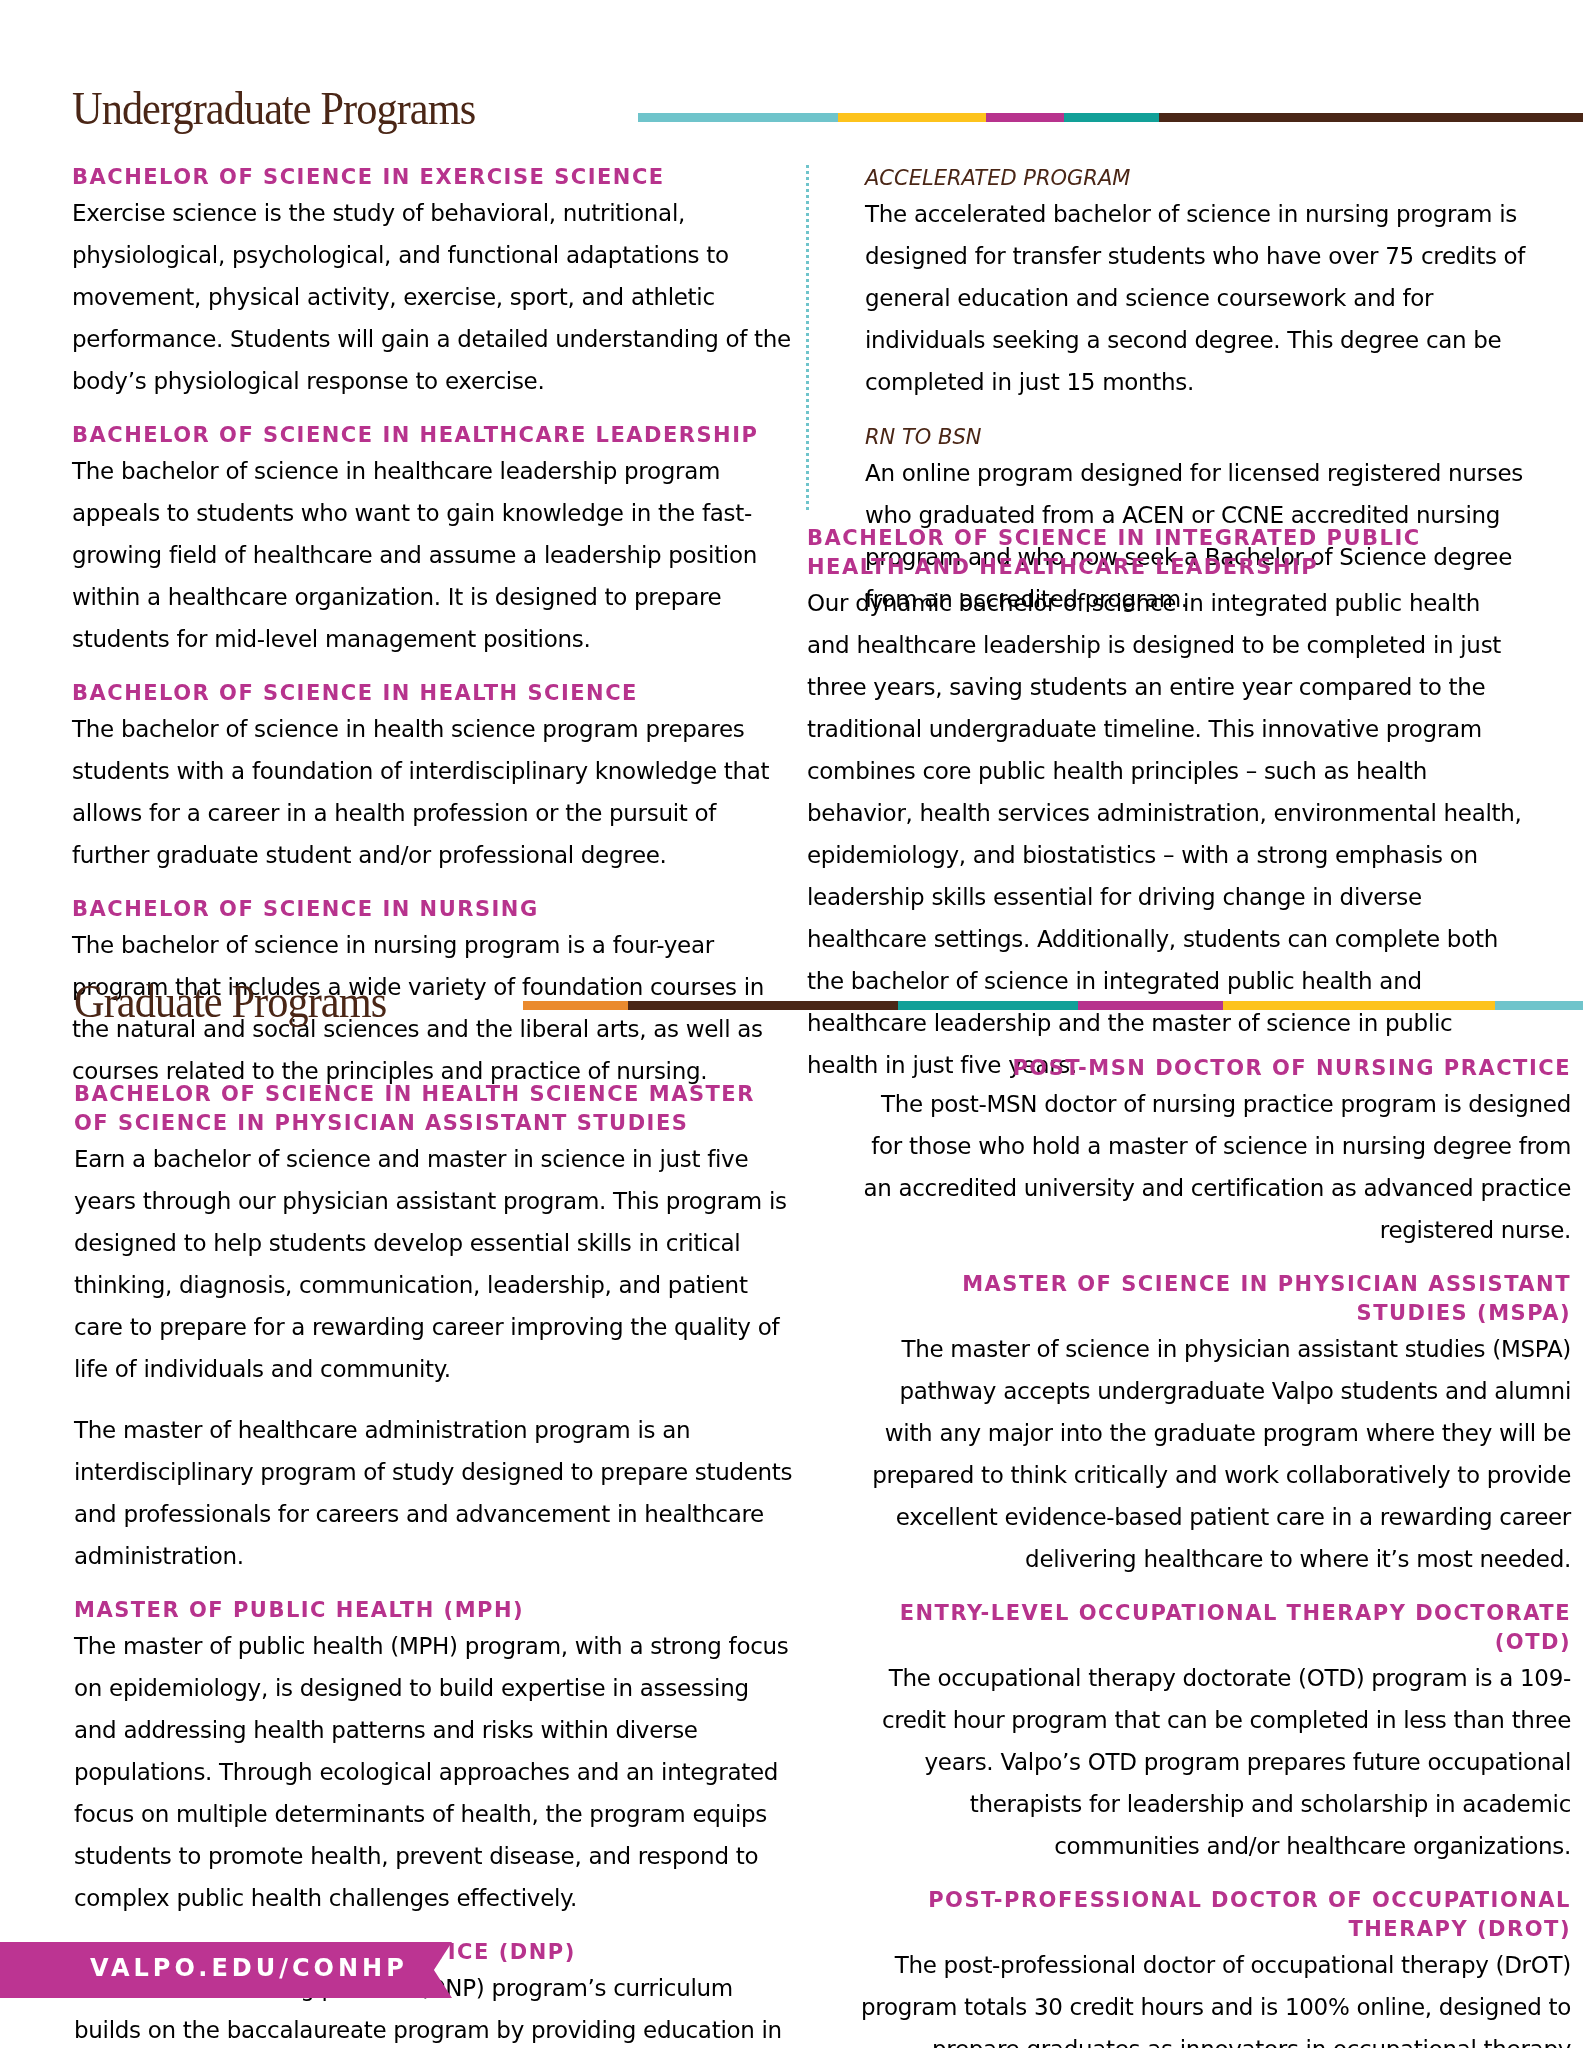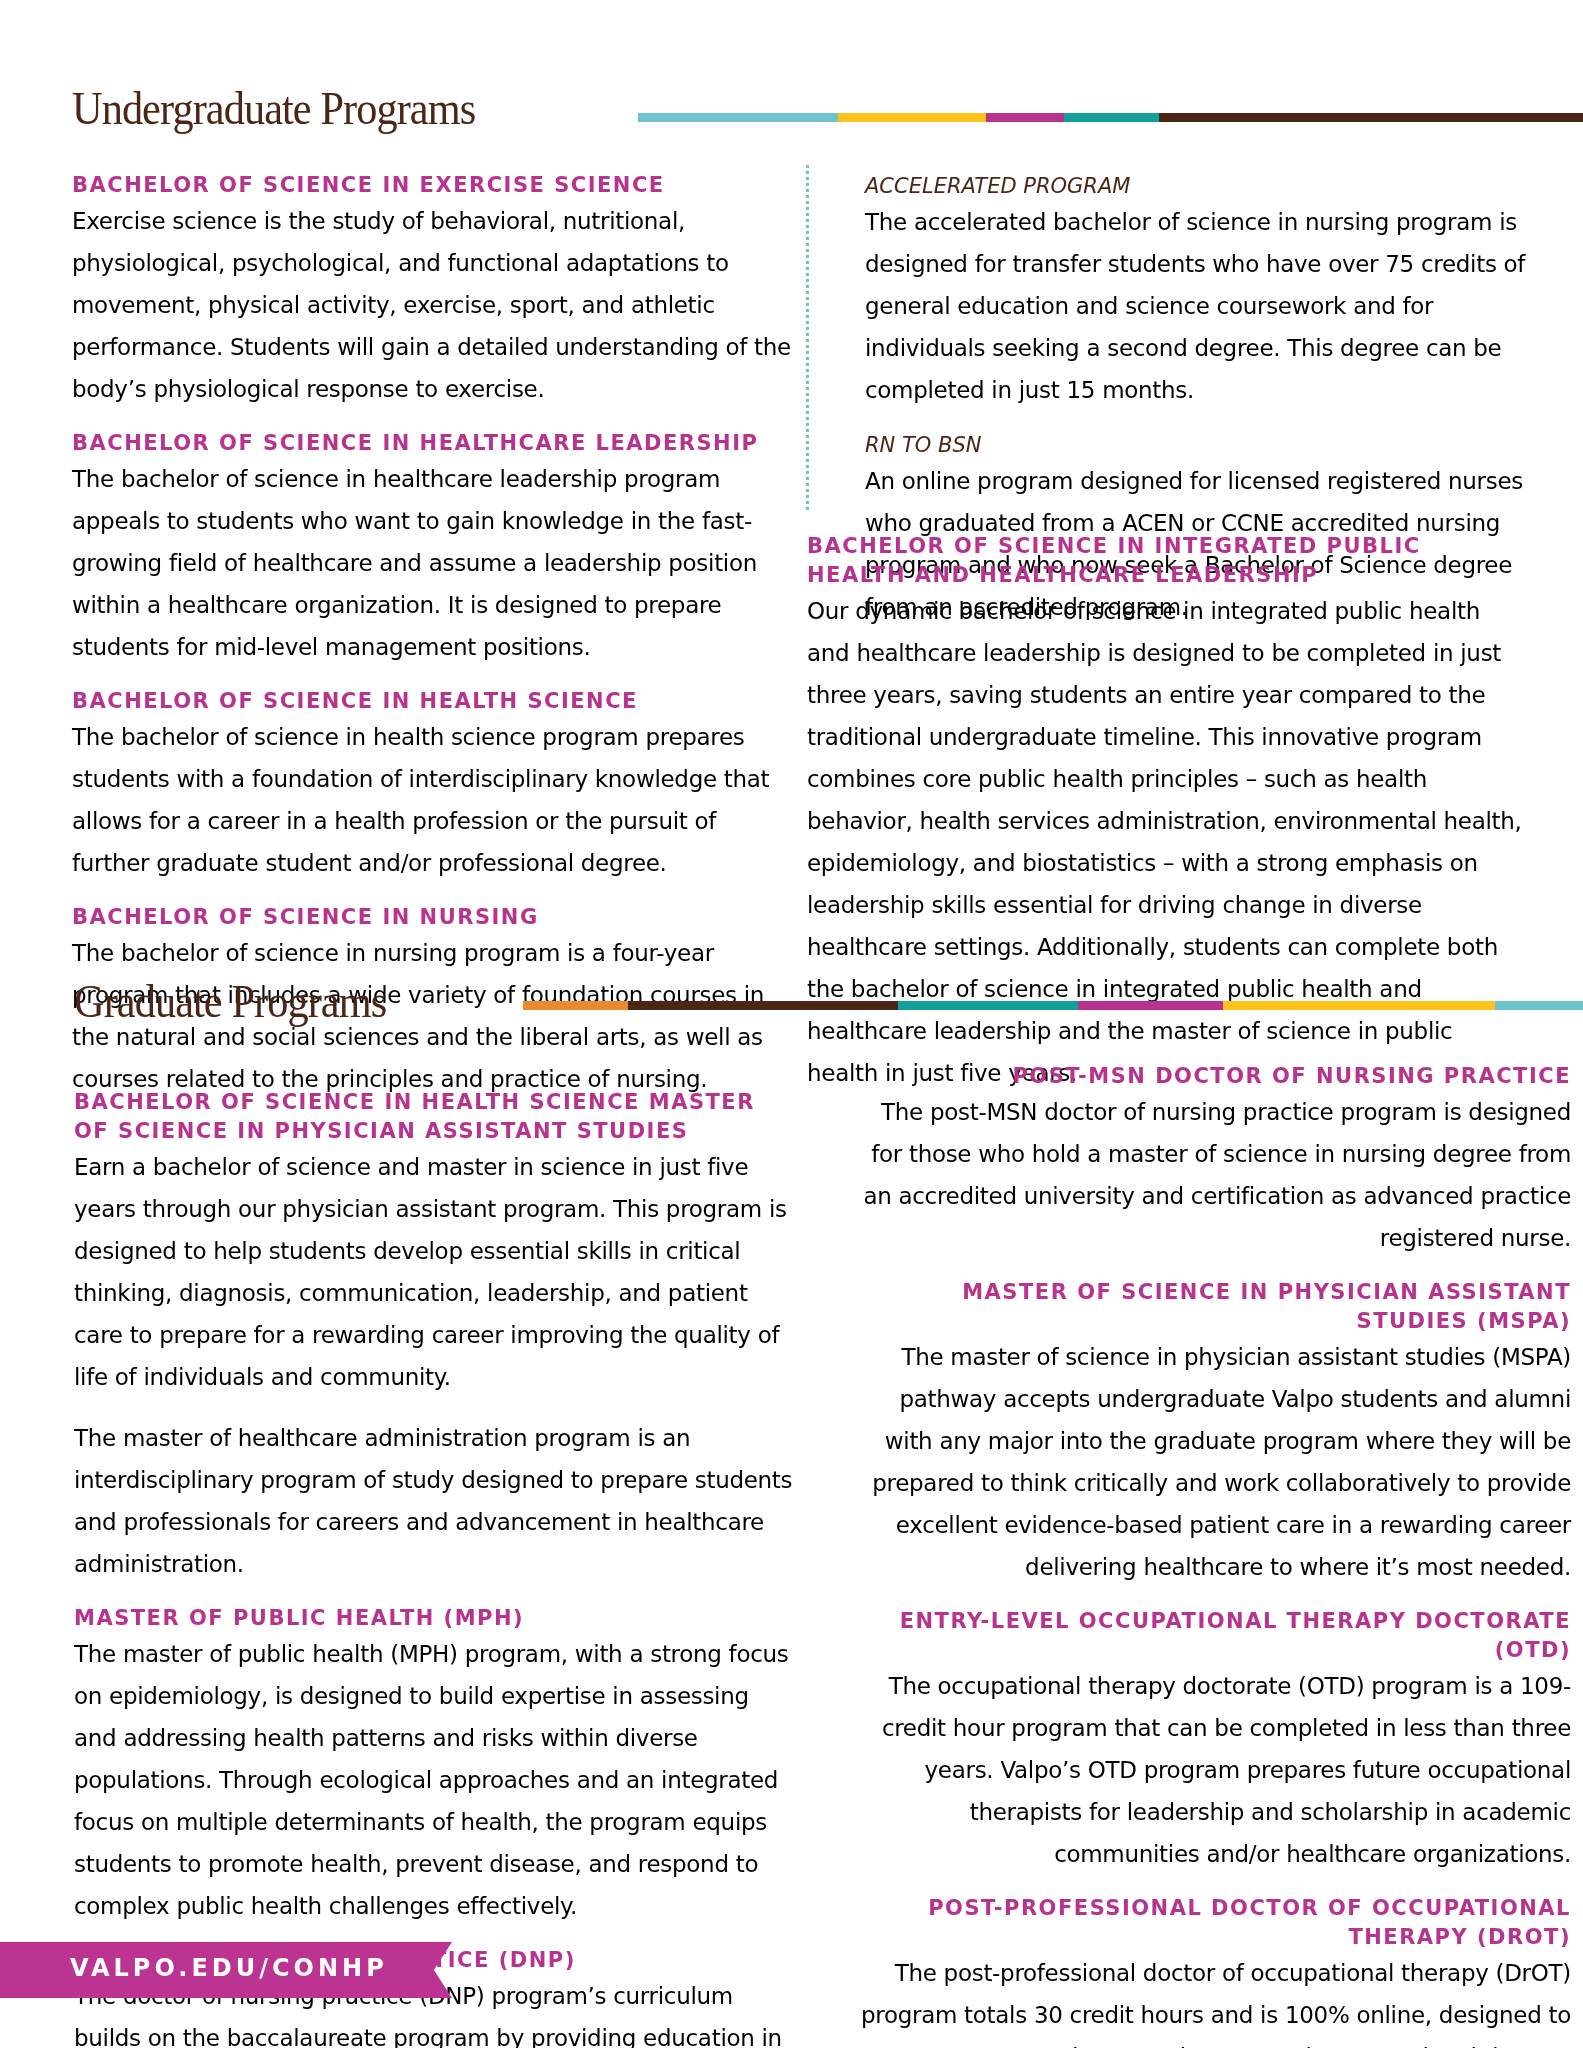--- a/index.html
+++ b/index.html
@@ -12,21 +12,21 @@
     color: #4a2616;
     font-size: 46px;
     letter-spacing: -1px;
     font-weight: normal;
     transform: scaleX(0.92);
     transform-origin: left center;
   }
   .color-bar { position: absolute; height: 9px; display: flex; }
   .color-bar span { display: block; height: 100%; }
 
-  .col { position: absolute; margin-top: 8px; }
+  .col { position: absolute; }
   .program { margin-bottom: 19px; }
   .program-title {
     font-family: "DejaVu Sans", sans-serif;
     font-weight: bold;
     color: #b7338d;
     font-size: 21px;
     letter-spacing: 1.5px;
     line-height: 29px;
     text-transform: uppercase;
   }
@@ -54,21 +54,21 @@
 
   .footer-banner {
     position: absolute;
     left: 0; top: 1942px;
     width: 452px; height: 56px;
     background: #bc3492;
     clip-path: polygon(0 0, 100% 0, 96% 50%, 100% 100%, 0 100%);
   }
   .footer-banner span {
     position: absolute;
-    left: 70px; top: 12px;
+    left: 90px; top: 12px;
     color: #ffffff;
     font-family: "DejaVu Sans", sans-serif;
     font-weight: bold;
     font-size: 24px;
     letter-spacing: 4px;
   }
 </style>
 </head>
 <body>
 

